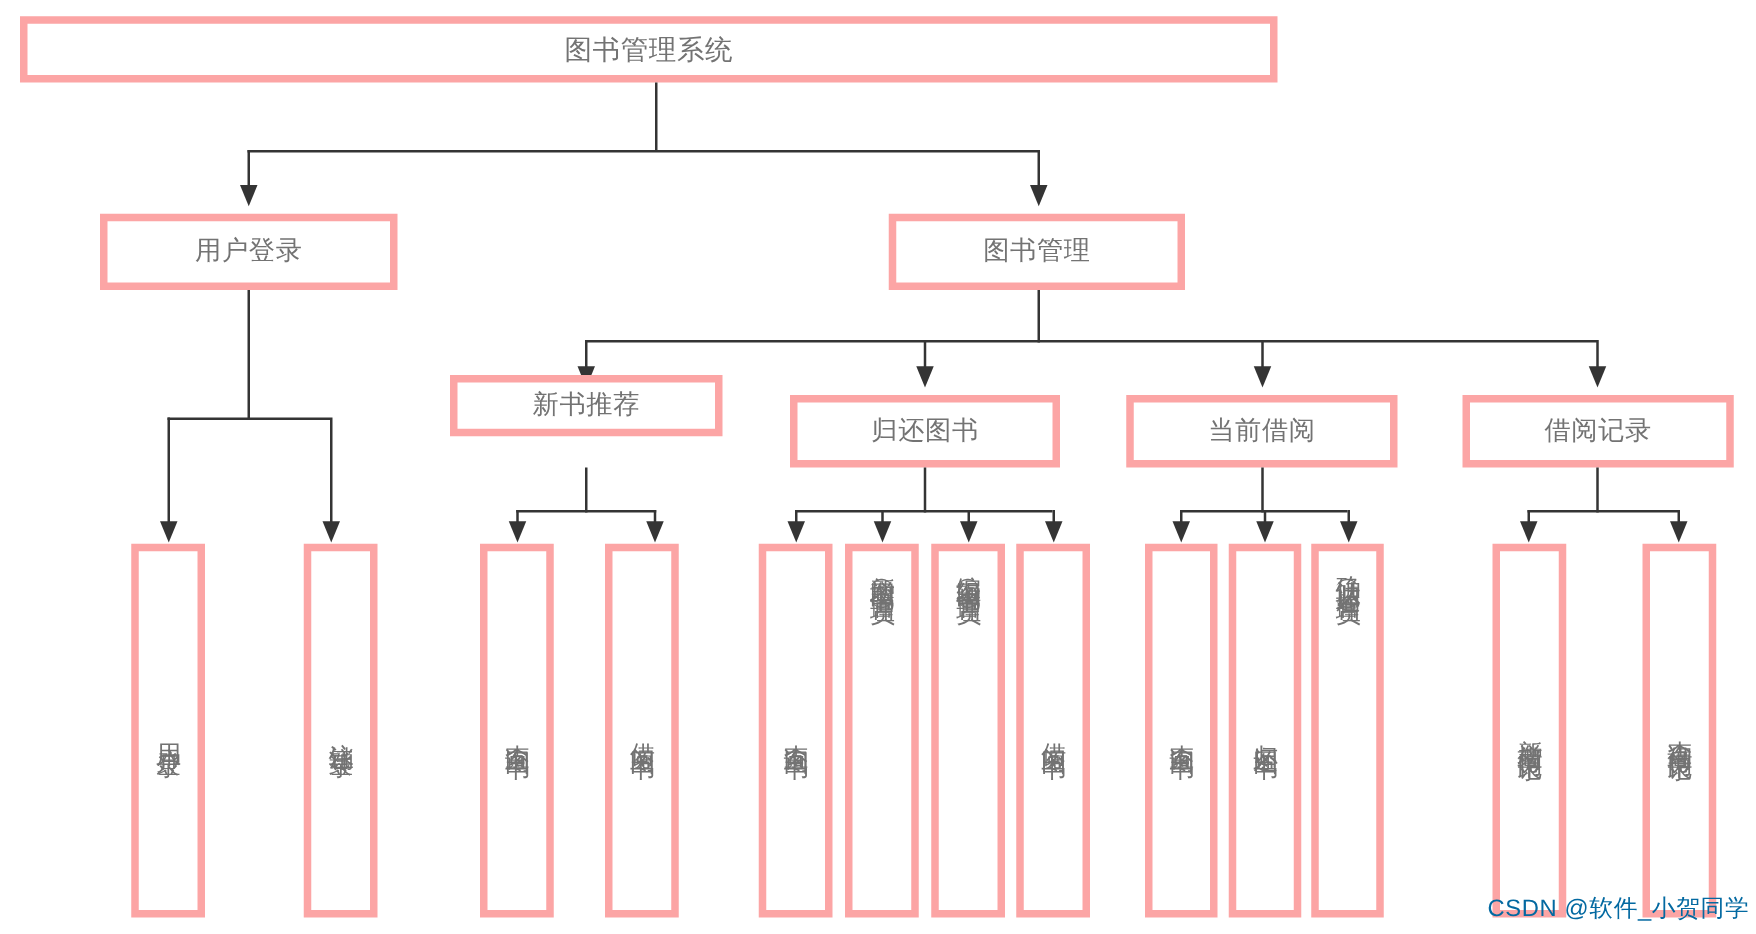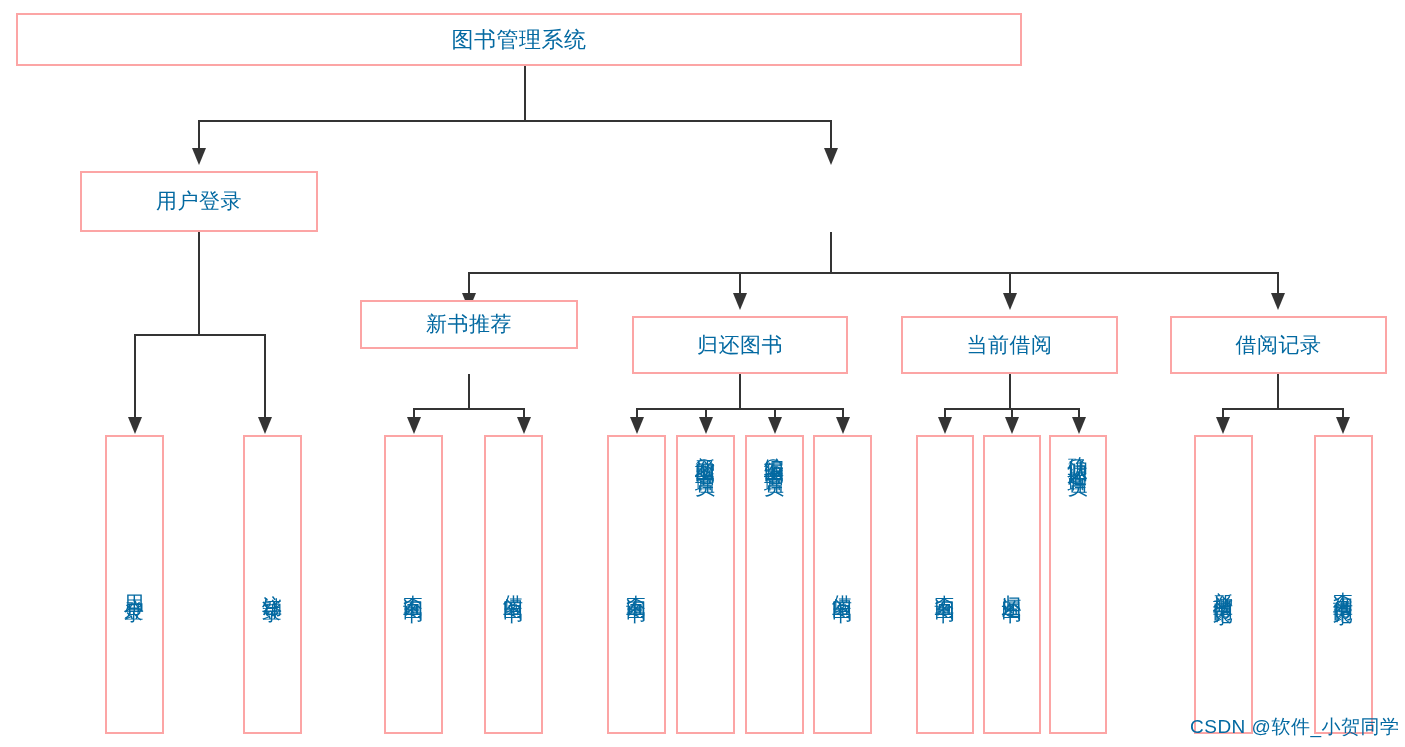--- a/index.html
+++ b/index.html
@@ -13,26 +13,26 @@
   #canvas {
     position: relative;
     width: 1405px;
     height: 747px;
     background: #ffffff;
     overflow: hidden;
   }
   .node {
     position: absolute;
     box-sizing: border-box;
-    border: 2px solid #fca5a5;
+    border: 6px solid #fca5a5;
     background: #ffffff;
     display: flex;
     align-items: center;
     justify-content: center;
-    color: #0369a1;
+    color: #737373;
   }
   .node .label {
     display: block;
     text-align: center;
     line-height: 1.18;
     white-space: nowrap;
   }
   
   .h-node .label {
     font-size: 21px;
@@ -99,20 +99,23 @@
 
   <div class="ln v" style="left:198px; top:120px; height:30px;"></div>
   <div class="arrow" style="left:192px; top:148px;"></div>
   <div class="ln v" style="left:830px; top:120px; height:30px;"></div>
   <div class="arrow" style="left:824px; top:148px;"></div>
 
   <div class="node h-node" style="left:80px; top:171px; width:238px; height:61px;">
     <span class="label">用户登录</span>
   </div>
 
+  <div class="node h-node" style="left:711px; top:171px; width:237px; height:61px;">
+    <span class="label">图书管理</span>
+  </div>
 
   <div class="ln v" style="left:198px; top:232px; height:104px;"></div>
   <div class="ln h" style="left:134px; top:334px; width:130px;"></div>
   <div class="ln v" style="left:134px; top:334px; height:84px;"></div>
   <div class="arrow" style="left:128px; top:417px;"></div>
   <div class="ln v" style="left:264px; top:334px; height:84px;"></div>
   <div class="arrow" style="left:258px; top:417px;"></div>
 
   <div class="ln v" style="left:830px; top:232px; height:42px;"></div>
   <div class="ln h" style="left:468px; top:272px; width:810px;"></div>

